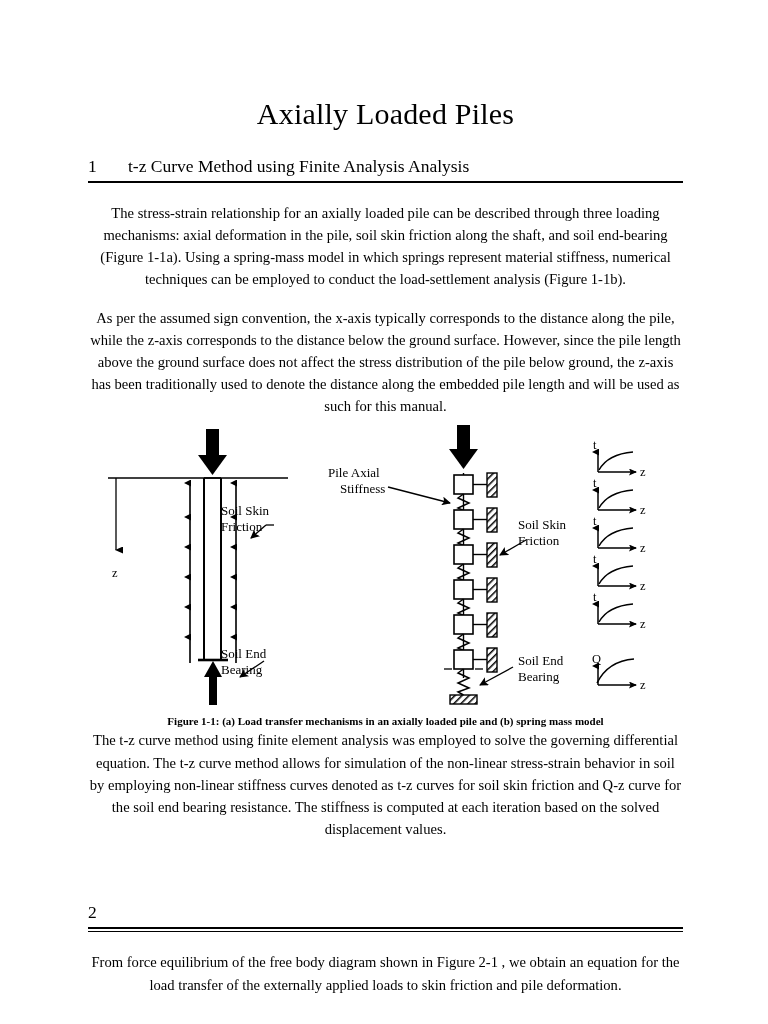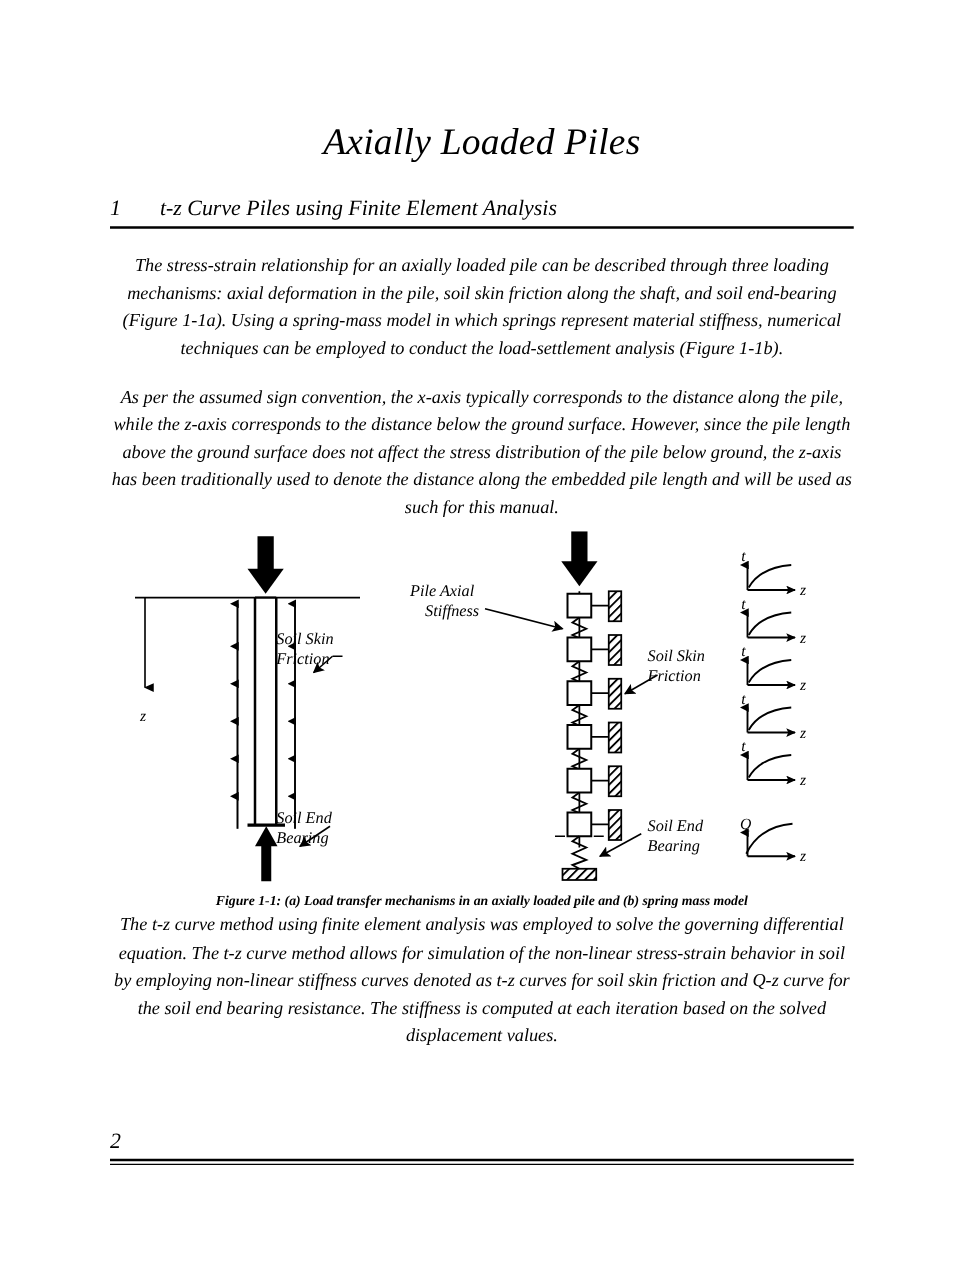--- a/index.html
+++ b/index.html
@@ -14,21 +14,20 @@
     font-family: "Liberation Serif", "DejaVu Serif", serif;
     color: #000000;
     overflow: hidden;
   }
   .page {
     position: absolute;
     left: 0; top: 0;
     width: 628px;
     height: 1024px;
     background: #ffffff;
-    font-style: italic;
   }
   .content {
     position: absolute;
     left: 88px;
     top: 0;
     width: 595px;
   }
 
   
   .doc-title {
@@ -109,21 +108,21 @@
 </head>
 <body>
 
 <div class="page">
   <div class="content">
 
     <h1 class="doc-title">Axially Loaded Piles</h1>
 
     <div class="heading">
       <span class="num">1</span>
-      <span>t-z Curve Piles using Finite Element Analysis</span>
+      <span>t-z Curve Method using Finite Analysis Analysis</span>
     </div>
     <div class="rule-single"></div>
 
     <div class="gap-a"></div>
     <p class="body-text">The stress-strain relationship for an axially loaded pile can be described through three loading mechanisms: axial deformation in the pile, soil skin friction along the shaft, and soil end-bearing (Figure 1-1a). Using a spring-mass model in which springs represent material stiffness, numerical techniques can be employed to conduct the load-settlement analysis (Figure 1-1b).</p>
 
     <div class="gap-b"></div>
     <p class="body-text">As per the assumed sign convention, the x-axis typically corresponds to the distance along the pile, while the z-axis corresponds to the distance below the ground surface. However, since the pile length above the ground surface does not affect the stress distribution of the pile below ground, the z-axis has been traditionally used to denote the distance along the embedded pile length and will be used as such for this manual.</p>
 
     <div class="figure">
@@ -334,15 +333,16 @@
     <div class="gap-b"></div>
     <p class="body-text">The t-z curve method using finite element analysis was employed to solve the governing differential equation. The t-z curve method allows for simulation of the non-linear stress-strain behavior in soil by employing non-linear stiffness curves denoted as t-z curves for soil skin friction and Q-z curve for the soil end bearing resistance. The stiffness is computed at each iteration based on the solved displacement values.</p>
 
     <div style="height:36px"></div>
     <div class="heading">
       <span class="num">2</span>
     </div>
     <div class="rule-double"></div>
 
     <div class="gap-a"></div>
+    <p class="body-text">From force equilibrium of the free body diagram shown in Figure 2-1 , we obtain an equation for the load transfer of the externally applied loads to skin friction and pile deformation.</p>
 
   </div>
 </div>
 
 </body></html>

